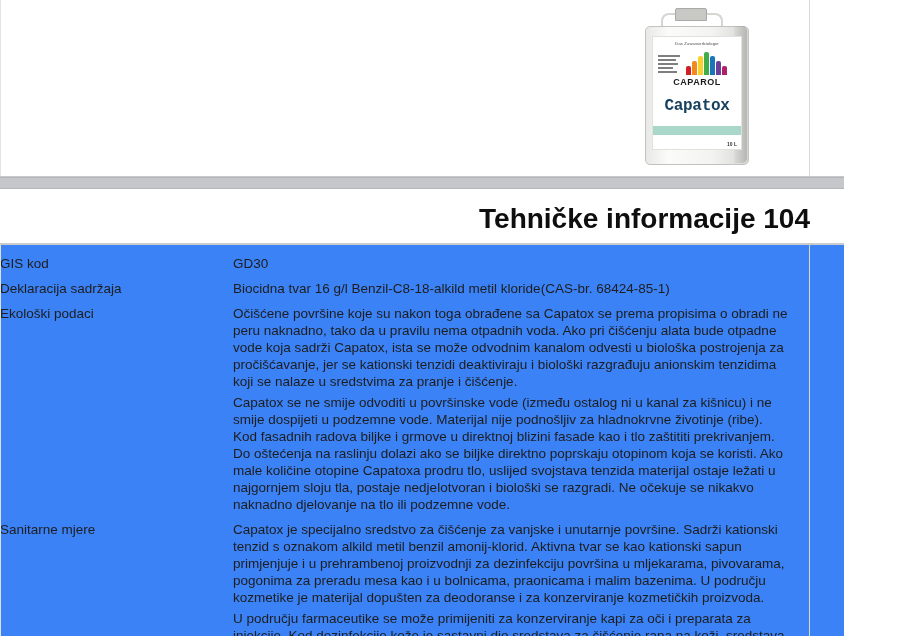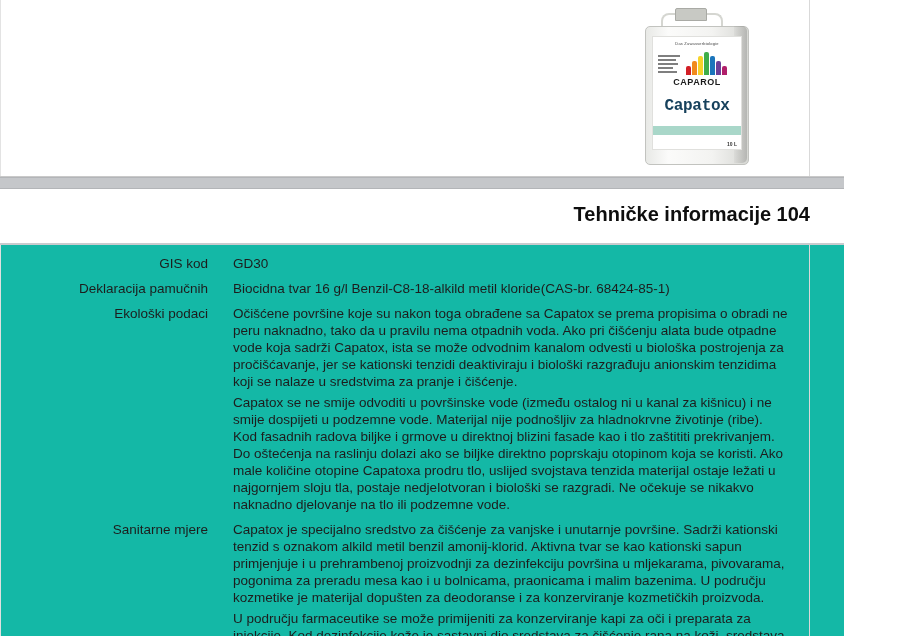--- a/index.html
+++ b/index.html
@@ -12,21 +12,21 @@
     height: 636px;
     overflow: hidden;
     font-family: "Liberation Sans", sans-serif;
     color: #1a1a1a;
   }
 
   .page {
     position: relative;
     width: 844px;
     height: 636px;
-    background: #14b8a6;
+    background: #3b82f6;
     box-sizing: border-box;
   }
 
   
   .hero {
     position: relative;
     height: 176px;
     background: #ffffff;
     border-bottom: 1px solid #c9c9c9;
   }
@@ -199,21 +199,21 @@
   
   .title-row {
     position: relative;
     height: 56px;
     background: #ffffff;
   }
   .doc-title {
     position: absolute;
     right: 34px;
     top: 14px;
-    font-size: 20px;
+    font-size: 28px;
     font-weight: bold;
     color: #0e0e0e;
   }
   .title-underline {
     position: absolute;
     left: 0;
     right: 0;
     bottom: 0;
     height: 2px;
     background: #c9cbce;
@@ -242,21 +242,20 @@
   }
 
   .row {
     display: flex;
     align-items: flex-start;
     margin-bottom: 8px;
   }
   .row-label {
     width: 208px;
     flex: 0 0 208px;
-    text-align: right;
     padding-right: 0;
     font-size: 13.5px;
     color: #1d1d1d;
     line-height: 17px;
   }
   .row-value {
     flex: 1 1 auto;
     padding-left: 25px;
     padding-right: 56px;
     font-size: 13.5px;
@@ -322,21 +321,21 @@
     <div class="vrule-right"></div>
 
     <div class="row">
       <div class="row-label">GIS kod</div>
       <div class="row-value">
         <p>GD30</p>
       </div>
     </div>
 
     <div class="row">
-      <div class="row-label">Deklaracija pamučnih</div>
+      <div class="row-label">Deklaracija sadržaja</div>
       <div class="row-value">
         <p>Biocidna tvar 16 g/l Benzil-C8-18-alkild metil kloride(CAS-br. 68424-85-1)</p>
       </div>
     </div>
 
     <div class="row">
       <div class="row-label">Ekološki podaci</div>
       <div class="row-value">
         <p>Očišćene površine koje su nakon toga obrađene sa Capatox se prema propisima o obradi ne peru naknadno, tako da u pravilu nema otpadnih voda. Ako pri čišćenju alata bude otpadne vode koja sadrži Capatox, ista se može odvodnim kanalom odvesti u biološka postrojenja za pročišćavanje, jer se kationski tenzidi deaktiviraju i biološki razgrađuju anionskim tenzidima koji se nalaze u sredstvima za pranje i čišćenje.</p>
         <p>Capatox se ne smije odvoditi u površinske vode (između ostalog ni u kanal za kišnicu) i ne smije dospijeti u podzemne vode. Materijal nije podnošljiv za hladnokrvne životinje (ribe). Kod fasadnih radova biljke i grmove u direktnoj blizini fasade kao i tlo zaštititi prekrivanjem. Do oštećenja na raslinju dolazi ako se biljke direktno poprskaju otopinom koja se koristi. Ako male količine otopine Capatoxa prodru tlo, uslijed svojstava tenzida materijal ostaje ležati u najgornjem sloju tla, postaje nedjelotvoran i biološki se razgradi. Ne očekuje se nikakvo naknadno djelovanje na tlo ili podzemne vode.</p>

